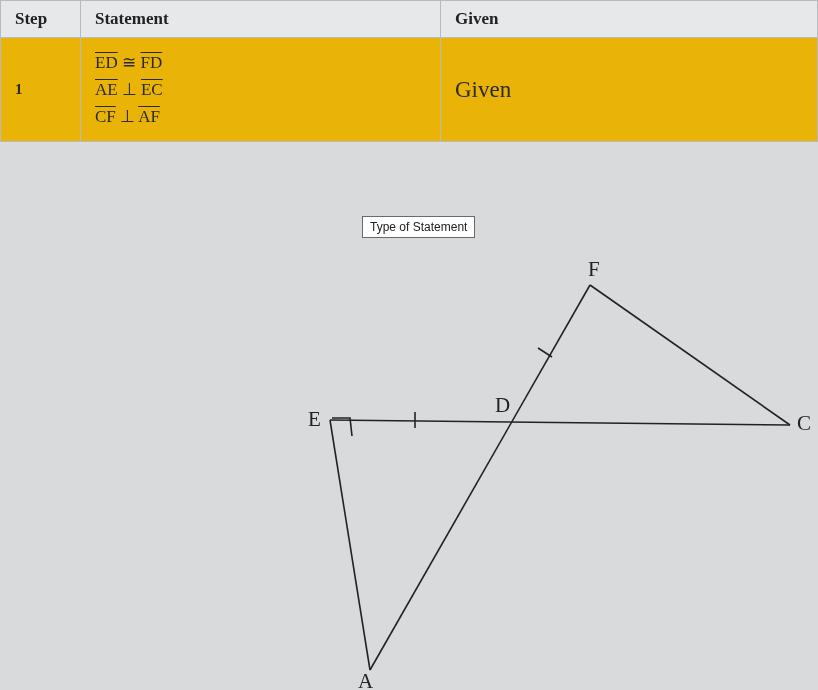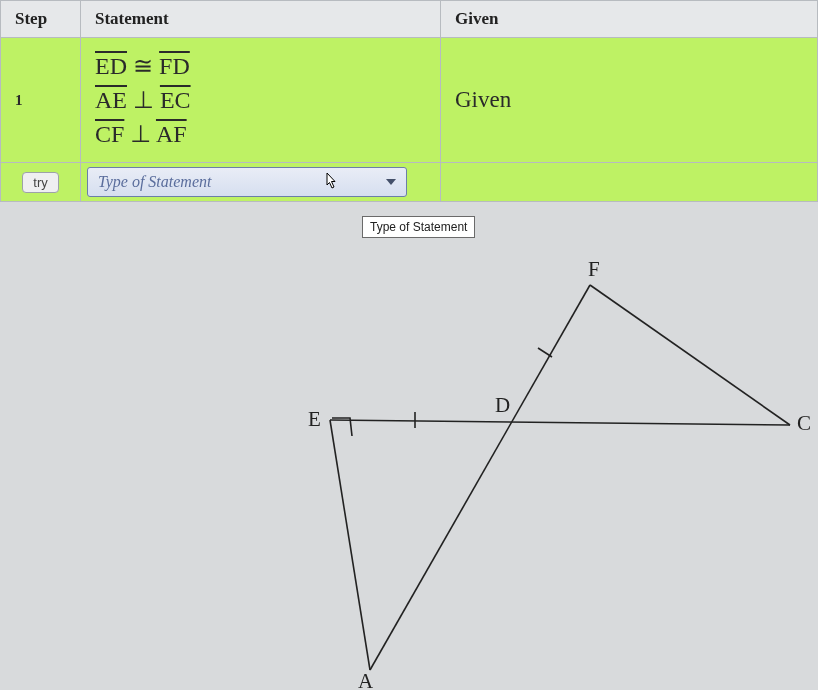--- a/index.html
+++ b/index.html
@@ -10,40 +10,40 @@
     height: 690px;
     background: #d8dadc;
     font-family: Georgia, 'Times New Roman', serif;
     color: #2a2a2a;
     overflow: hidden;
     position: relative;
   }
   .proof-table {
     width: 100%;
     border-collapse: collapse;
-    background: #bef264;
+    background: #eab308;
     padding-left: 10px;
   }
   .proof-table th, .proof-table td {
     border: 1px solid #b7bbc0;
     padding: 8px 14px;
     vertical-align: middle;
     text-align: left;
   }
   .proof-table th {
     font-weight: bold;
     font-size: 17px;
     background: #e6e8ea;
     color: #222;
   }
   .step-col { width: 80px; text-align: center; }
   .stmt-col { width: 360px; text-align: center; }
   .reason-col { }
   .step-cell { text-align: center; font-weight: bold; font-size: 15px; }
-  .stmt-cell { text-align: center; font-size: 24px; font-family: 'Times New Roman', serif; margin-left: 44px; }
+  .stmt-cell { text-align: center; font-size: 17px; font-family: 'Times New Roman', serif; margin-left: 44px; }
   .stmt-line { margin: 6px 0; white-space: nowrap; }
   .ovl { text-decoration: overline; }
   .reason-cell { font-size: 23px; }
   .input-row td { padding: 4px 6px; }
   .try-btn {
     display: inline-block;
     padding: 2px 10px;
     font-size: 13px;
     font-family: Arial, sans-serif;
     color: #444;
@@ -126,35 +126,20 @@
         </div>
         <div class="stmt-line">
           <span class="ovl">AE</span><span> ⊥ </span><span class="ovl">EC</span>
         </div>
         <div class="stmt-line">
           <span class="ovl">CF</span><span> ⊥ </span><span class="ovl">AF</span>
         </div>
       </td>
       <td class="reason-cell">Given</td>
     </tr>
-    <tr class="input-row">
-      <td style="text-align:center;">
-        <span class="try-btn">try</span>
-      </td>
-      <td>
-        <div class="stmt-dropdown">
-          <span>Type of Statement</span>
-          <svg class="cursor-icon" width="20" height="24" viewBox="0 0 20 24">
-            <path d="M7 2 L7 14 L9.5 11.5 L12 17 L14 16 L11.5 10.5 L15 10.5 Z" fill="#fff" stroke="#000" stroke-width="1"></path>
-          </svg>
-          <span class="caret"></span>
-        </div>
-      </td>
-      <td></td>
-    </tr>
   </tbody>
 </table>
 
 <div class="tooltip">Type of Statement</div>
 
 <svg class="diagram" viewBox="0 0 818 450">
   <g stroke="#222" stroke-width="1.6" fill="none">
 
     <line x1="330" y1="180" x2="790" y2="185"></line>
     <line x1="330" y1="180" x2="370" y2="430"></line>

